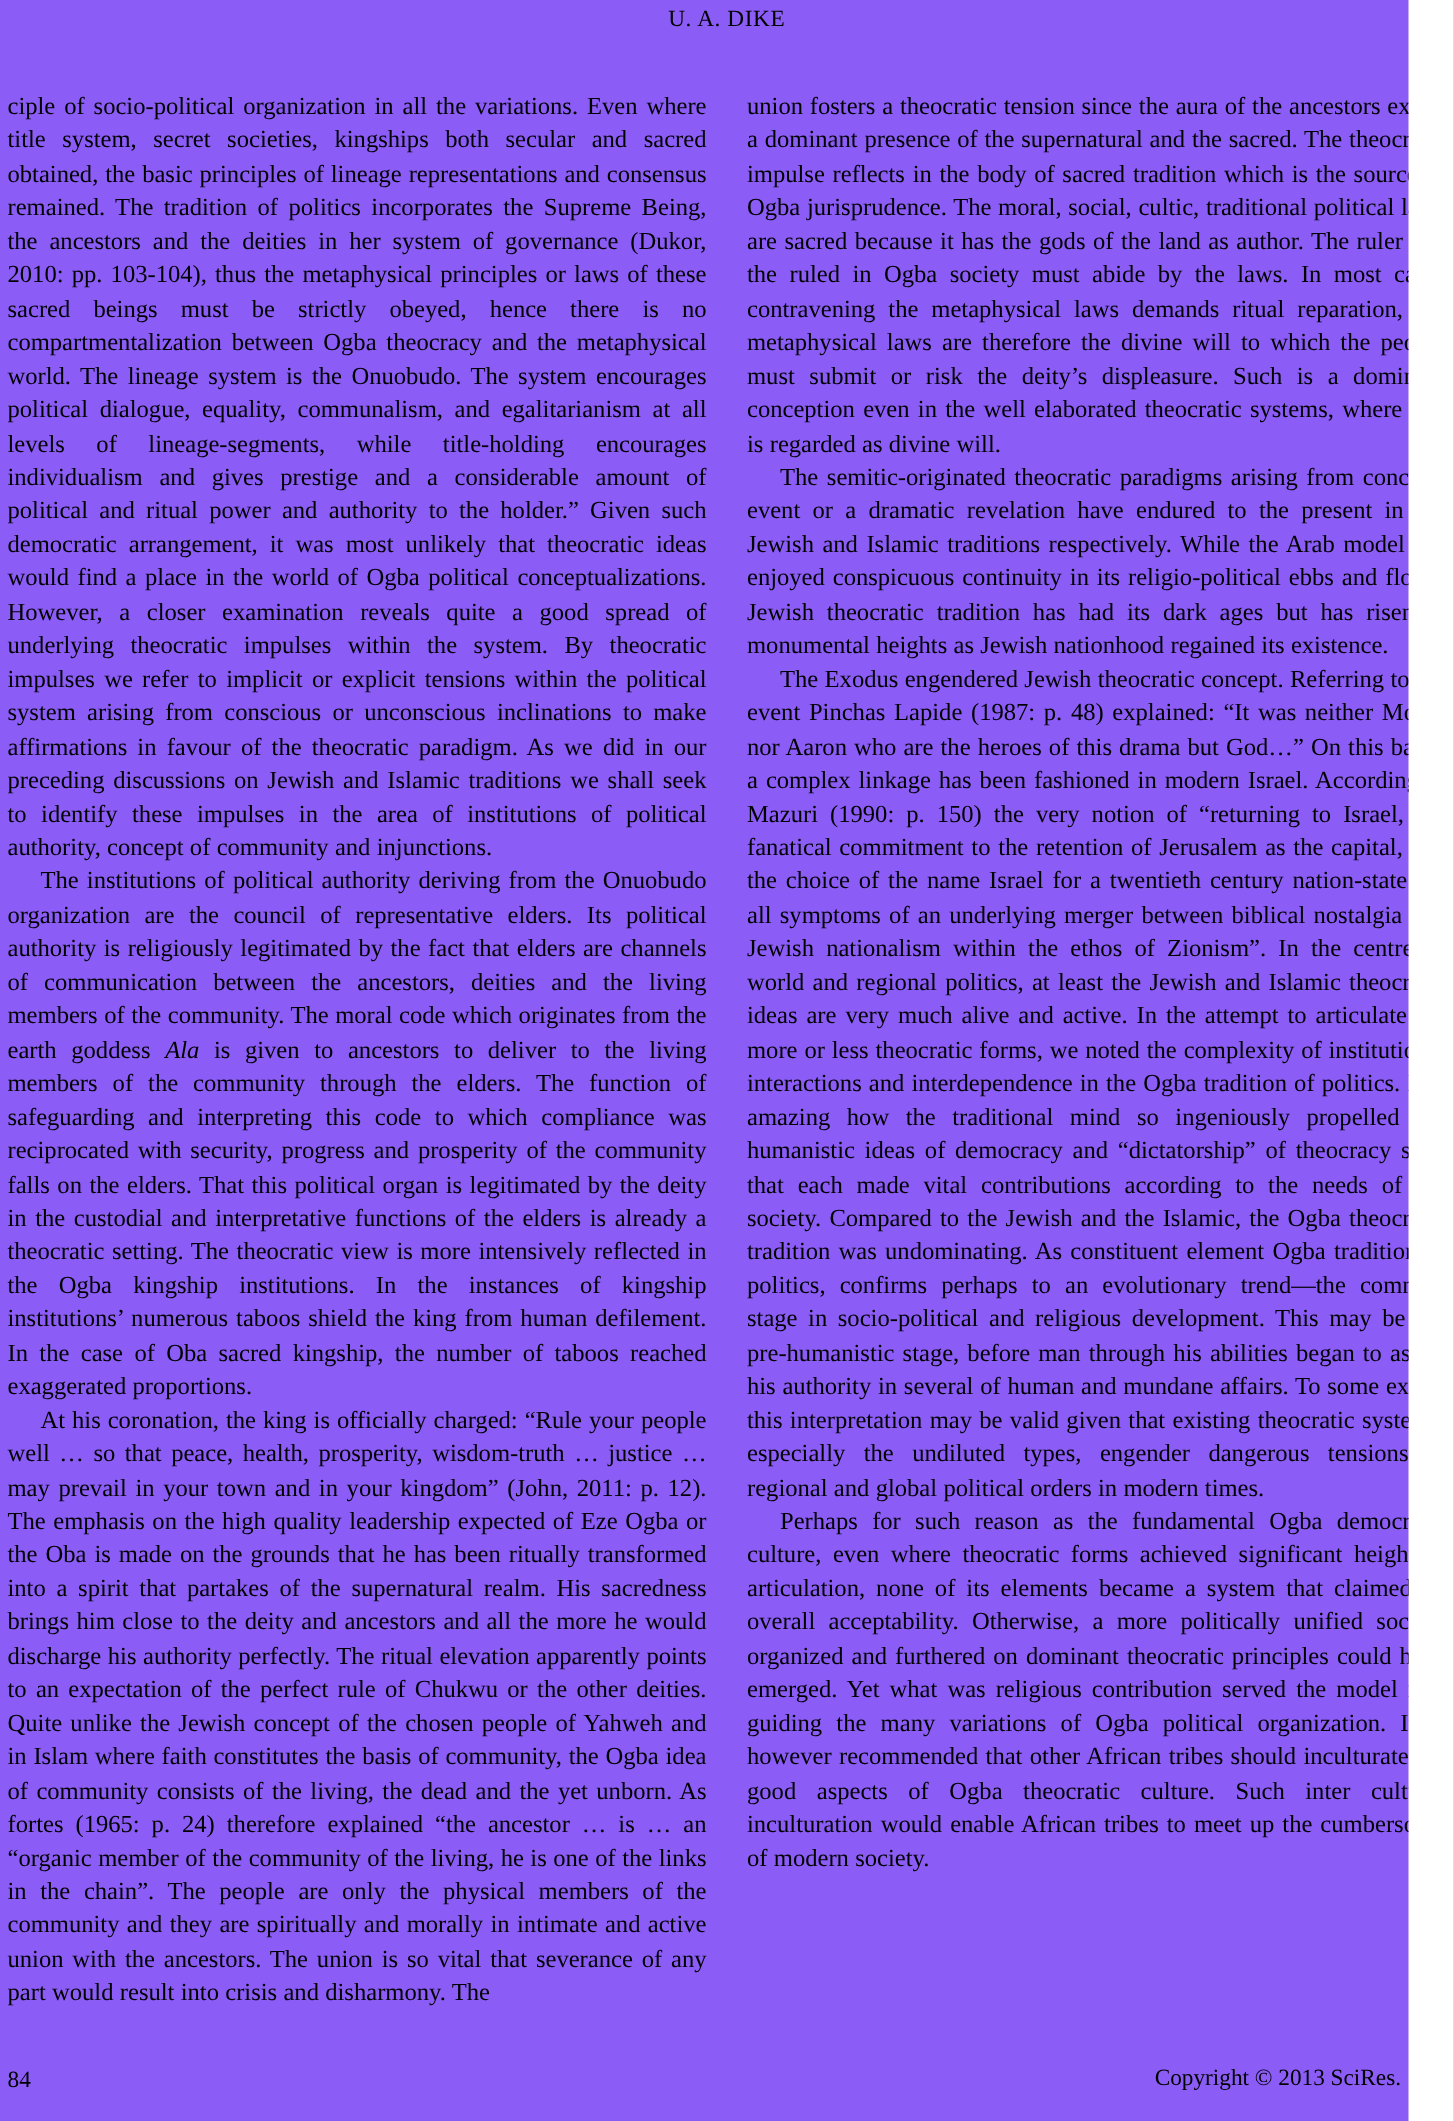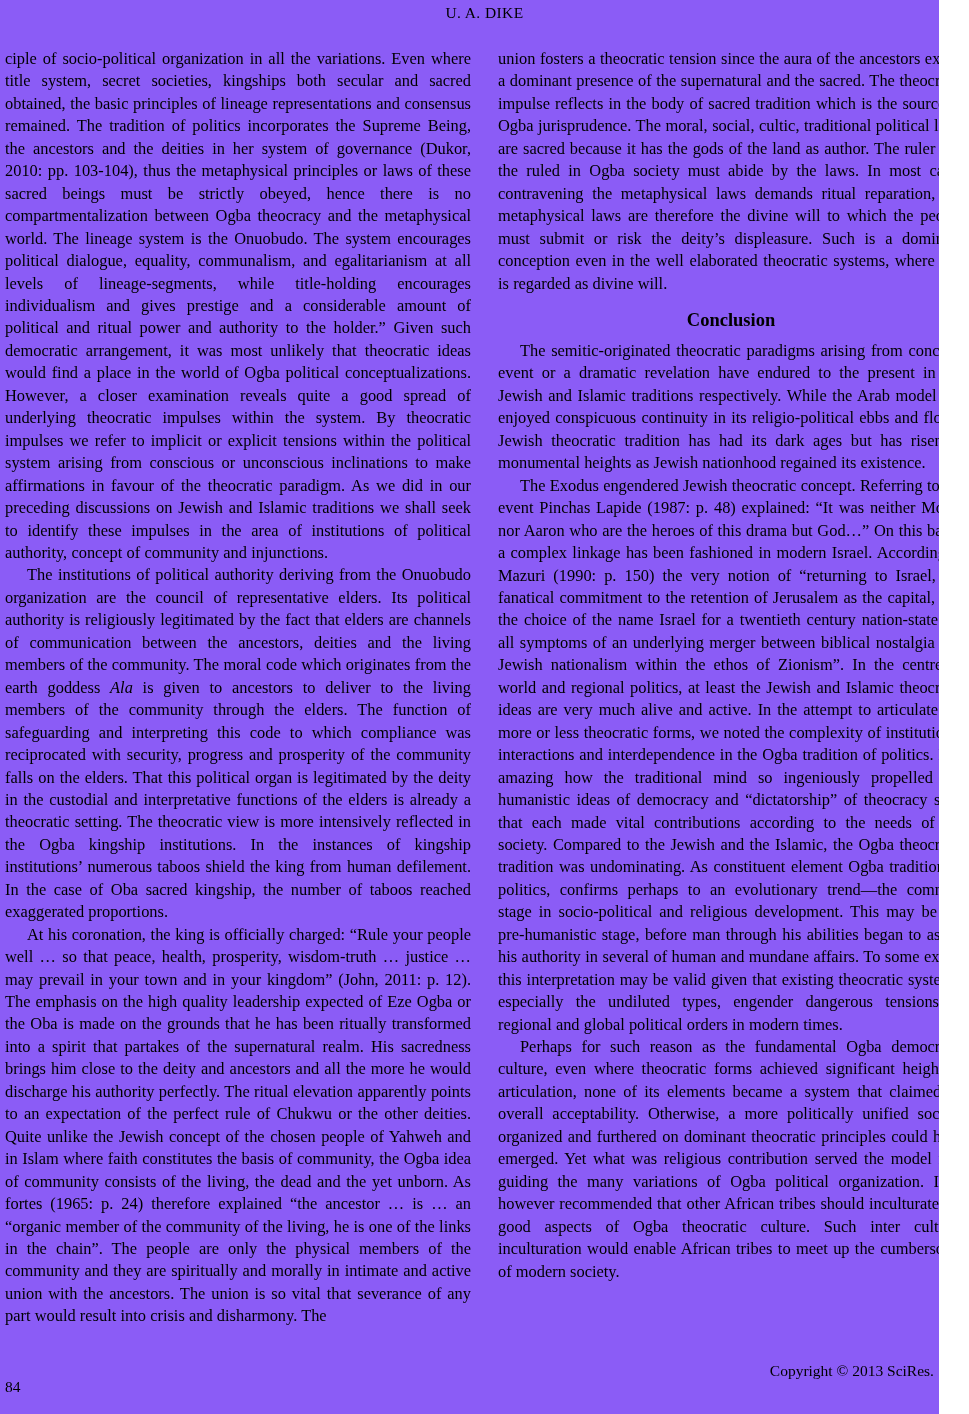--- a/index.html
+++ b/index.html
@@ -25,21 +25,21 @@
     top: 4px;
     left: 0;
     width: 969px;
     text-align: center;
     font-size: 15.5px;
     letter-spacing: 0.4px;
     font-weight: normal;
   }
   .columns {
     position: absolute;
-    top: 48px;
+    top: 60px;
     left: 5px;
     width: 959px;
     height: 1300px;
   }
   .col {
     position: absolute;
     top: 0;
     width: 466px;
   }
   .col-left  { left: 0px; }
@@ -72,21 +72,21 @@
   }
   .footer-page-number {
     position: absolute;
     left: 0;
     bottom: 0;
     font-size: 15.5px;
   }
   .footer-copyright {
     position: absolute;
     right: 0;
-    bottom: 16px;
+    bottom: 1px;
     font-size: 15.5px;
   }
   .ital { font-style: italic; }
 </style>
 </head>
 <body>
 
 <div class="page">
 
   <div class="running-head">U. A. DIKE</div>
@@ -100,21 +100,20 @@
       <p class="body-text indent"><span>The institutions of political authority deriving from the Onuobudo organization are the council of representative elders. Its political authority is religiously legitimated by the fact that elders are channels of communication between the ancestors, deities and the living members of the community. The moral code which originates from the earth goddess </span><span class="ital">Ala</span><span> is given to ancestors to deliver to the living members of the community through the elders. The function of safeguarding and interpreting this code to which compliance was reciprocated with security, progress and prosperity of the community falls on the elders. That this political organ is legitimated by the deity in the custodial and interpretative functions of the elders is already a theocratic setting. The theocratic view is more intensively reflected in the Ogba kingship institutions. In the instances of kingship institutions’ numerous taboos shield the king from human defilement. In the case of Oba sacred kingship, the number of taboos reached exaggerated proportions.</span></p>
 
       <p class="body-text indent">At his coronation, the king is officially charged: “Rule your people well … so that peace, health, prosperity, wisdom-truth … justice … may prevail in your town and in your kingdom” (John, 2011: p. 12). The emphasis on the high quality leadership expected of Eze Ogba or the Oba is made on the grounds that he has been ritually transformed into a spirit that partakes of the supernatural realm. His sacredness brings him close to the deity and ancestors and all the more he would discharge his authority perfectly. The ritual elevation apparently points to an expectation of the perfect rule of Chukwu or the other deities. Quite unlike the Jewish concept of the chosen people of Yahweh and in Islam where faith constitutes the basis of community, the Ogba idea of community consists of the living, the dead and the yet unborn. As fortes (1965: p. 24) therefore explained “the ancestor … is … an “organic member of the community of the living, he is one of the links in the chain”. The people are only the physical members of the community and they are spiritually and morally in intimate and active union with the ancestors. The union is so vital that severance of any part would result into crisis and disharmony. The</p>
 
     </div>
 
     <div class="col col-right">
 
       <p class="body-text">union fosters a theocratic tension since the aura of the ancestors exerts a dominant presence of the supernatural and the sacred. The theocratic impulse reflects in the body of sacred tradition which is the source of Ogba jurisprudence. The moral, social, cultic, traditional political laws are sacred because it has the gods of the land as author. The ruler and the ruled in Ogba society must abide by the laws. In most cases contravening the metaphysical laws demands ritual reparation, the metaphysical laws are therefore the divine will to which the people must submit or risk the deity’s displeasure. Such is a dominant conception even in the well elaborated theocratic systems, where law is regarded as divine will.</p>
 
-      <h2 class="section-heading">Conclusion</h2>
 
       <p class="body-text indent">The semitic-originated theocratic paradigms arising from concrete event or a dramatic revelation have endured to the present in the Jewish and Islamic traditions respectively. While the Arab model has enjoyed conspicuous continuity in its religio-political ebbs and flows, Jewish theocratic tradition has had its dark ages but has risen to monumental heights as Jewish nationhood regained its existence.</p>
 
       <p class="body-text indent">The Exodus engendered Jewish theocratic concept. Referring to the event Pinchas Lapide (1987: p. 48) explained: “It was neither Moses nor Aaron who are the heroes of this drama but God…” On this basis, a complex linkage has been fashioned in modern Israel. According to Mazuri (1990: p. 150) the very notion of “returning to Israel, the fanatical commitment to the retention of Jerusalem as the capital, and the choice of the name Israel for a twentieth century nation-state are all symptoms of an underlying merger between biblical nostalgia and Jewish nationalism within the ethos of Zionism”. In the centre of world and regional politics, at least the Jewish and Islamic theocratic ideas are very much alive and active. In the attempt to articulate the more or less theocratic forms, we noted the complexity of institutional interactions and interdependence in the Ogba tradition of politics. It is amazing how the traditional mind so ingeniously propelled the humanistic ideas of democracy and “dictatorship” of theocracy such that each made vital contributions according to the needs of the society. Compared to the Jewish and the Islamic, the Ogba theocratic tradition was undominating. As constituent element Ogba tradition of politics, confirms perhaps to an evolutionary trend—the common stage in socio-political and religious development. This may be the pre-humanistic stage, before man through his abilities began to assert his authority in several of human and mundane affairs. To some extent this interpretation may be valid given that existing theocratic systems, especially the undiluted types, engender dangerous tensions in regional and global political orders in modern times.</p>
 
       <p class="body-text indent">Perhaps for such reason as the fundamental Ogba democratic culture, even where theocratic forms achieved significant height in articulation, none of its elements became a system that claimed an overall acceptability. Otherwise, a more politically unified society organized and furthered on dominant theocratic principles could have emerged. Yet what was religious contribution served the model role guiding the many variations of Ogba political organization. It is however recommended that other African tribes should inculturate the good aspects of Ogba theocratic culture. Such inter cultural inculturation would enable African tribes to meet up the cumbersome of modern society.</p>
 
     </div>
 
   </div>

